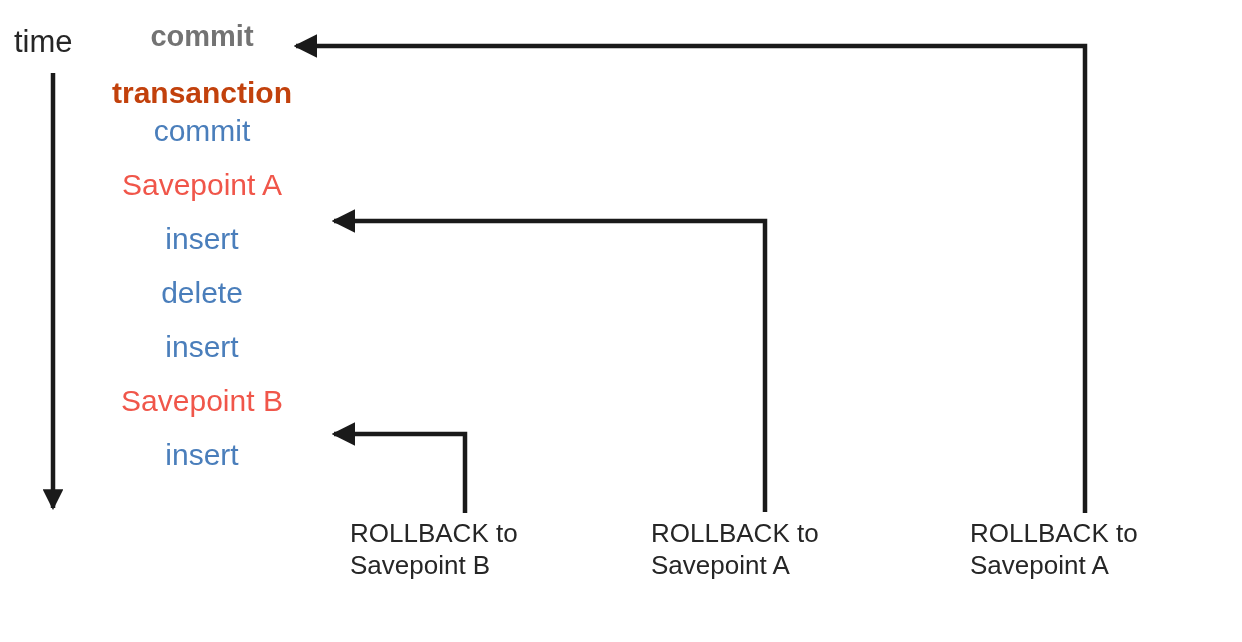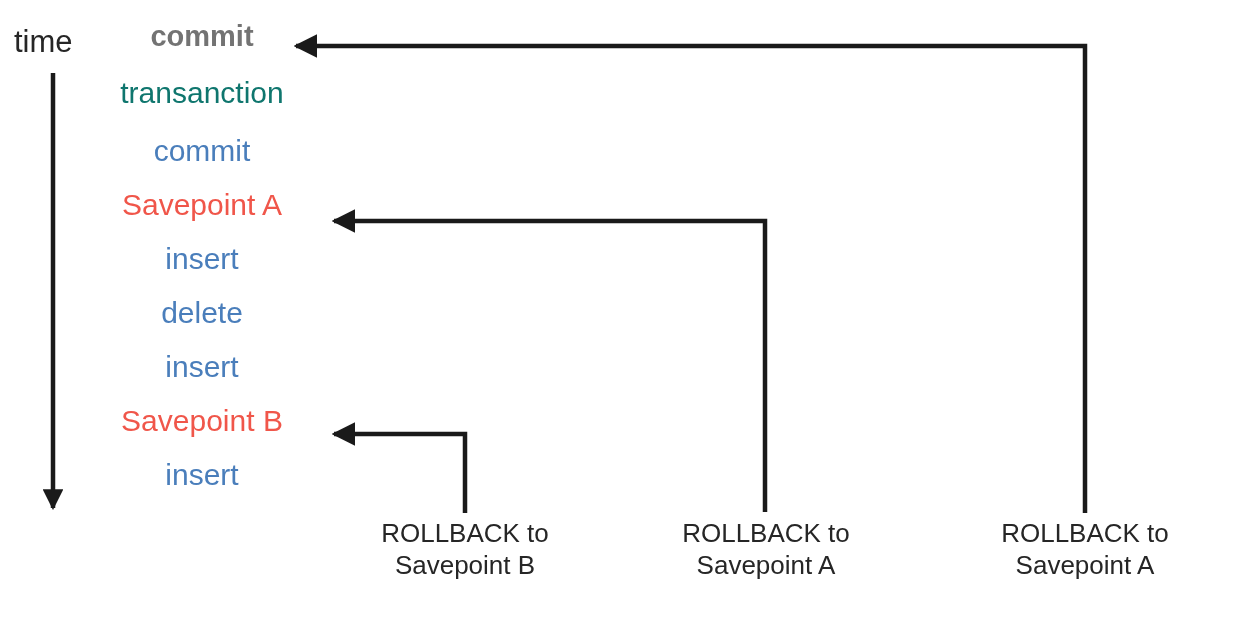--- a/index.html
+++ b/index.html
@@ -65,31 +65,32 @@
   }
   .event-line.statement {
     color: #4a7ebb;
     margin-bottom: 24px;
   }
   .event-line.savepoint {
     color: #f0564a;
     margin-bottom: 24px;
   }
   .event-line.plain {
-    color: #0f766e;
-    margin-bottom: 28px;
+    color: #c2410c;
+    margin-bottom: 8px;
+    font-weight: bold;
   }
   .event-line.last {
     margin-bottom: 0;
   }
 
   
   .rollback-caption {
     position: absolute;
-    text-align: center;
+    text-align: left;
     font-size: 26px;
     line-height: 1.22;
     color: #262626;
     white-space: pre-line;
     width: 230px;
   }
   #rollback-caption-b { left: 350px; top: 518px; }
   #rollback-caption-a-mid { left: 651px; top: 518px; }
   #rollback-caption-a-right { left: 970px; top: 518px; }
 </style>

